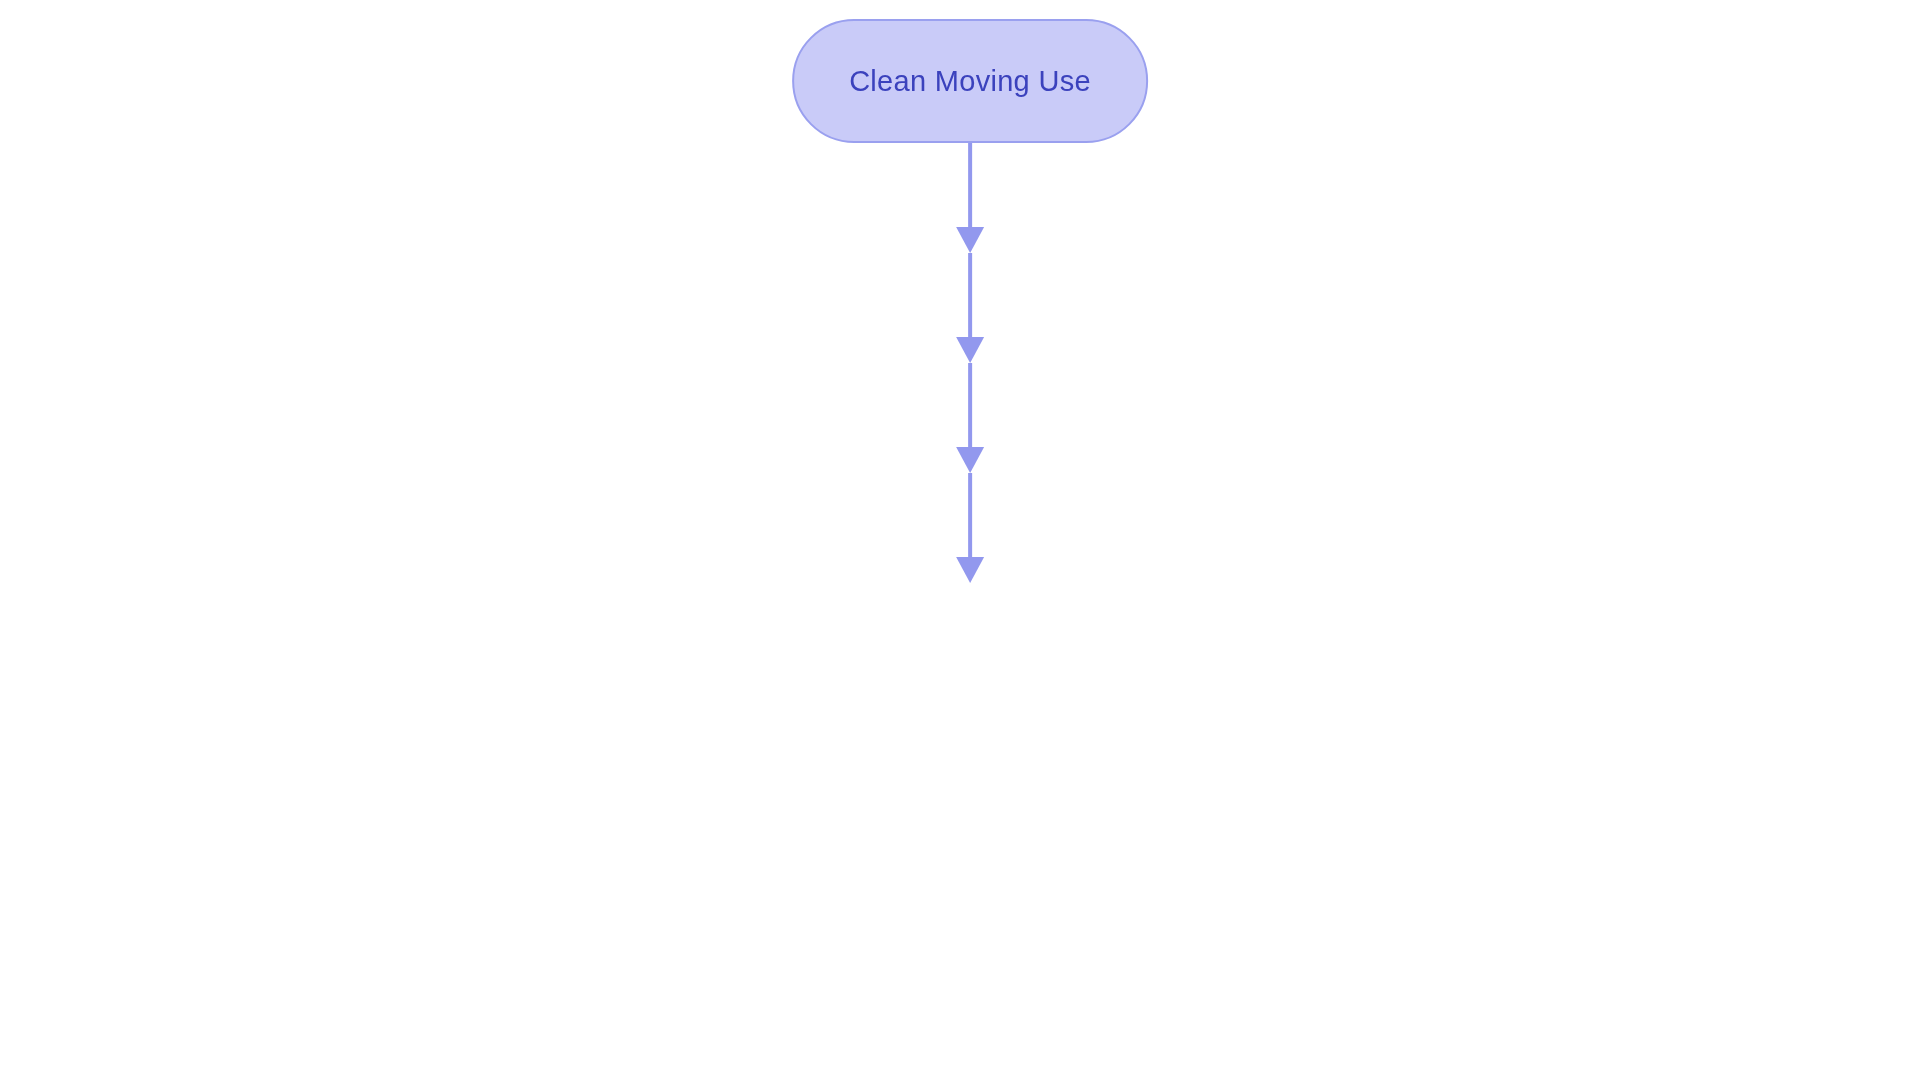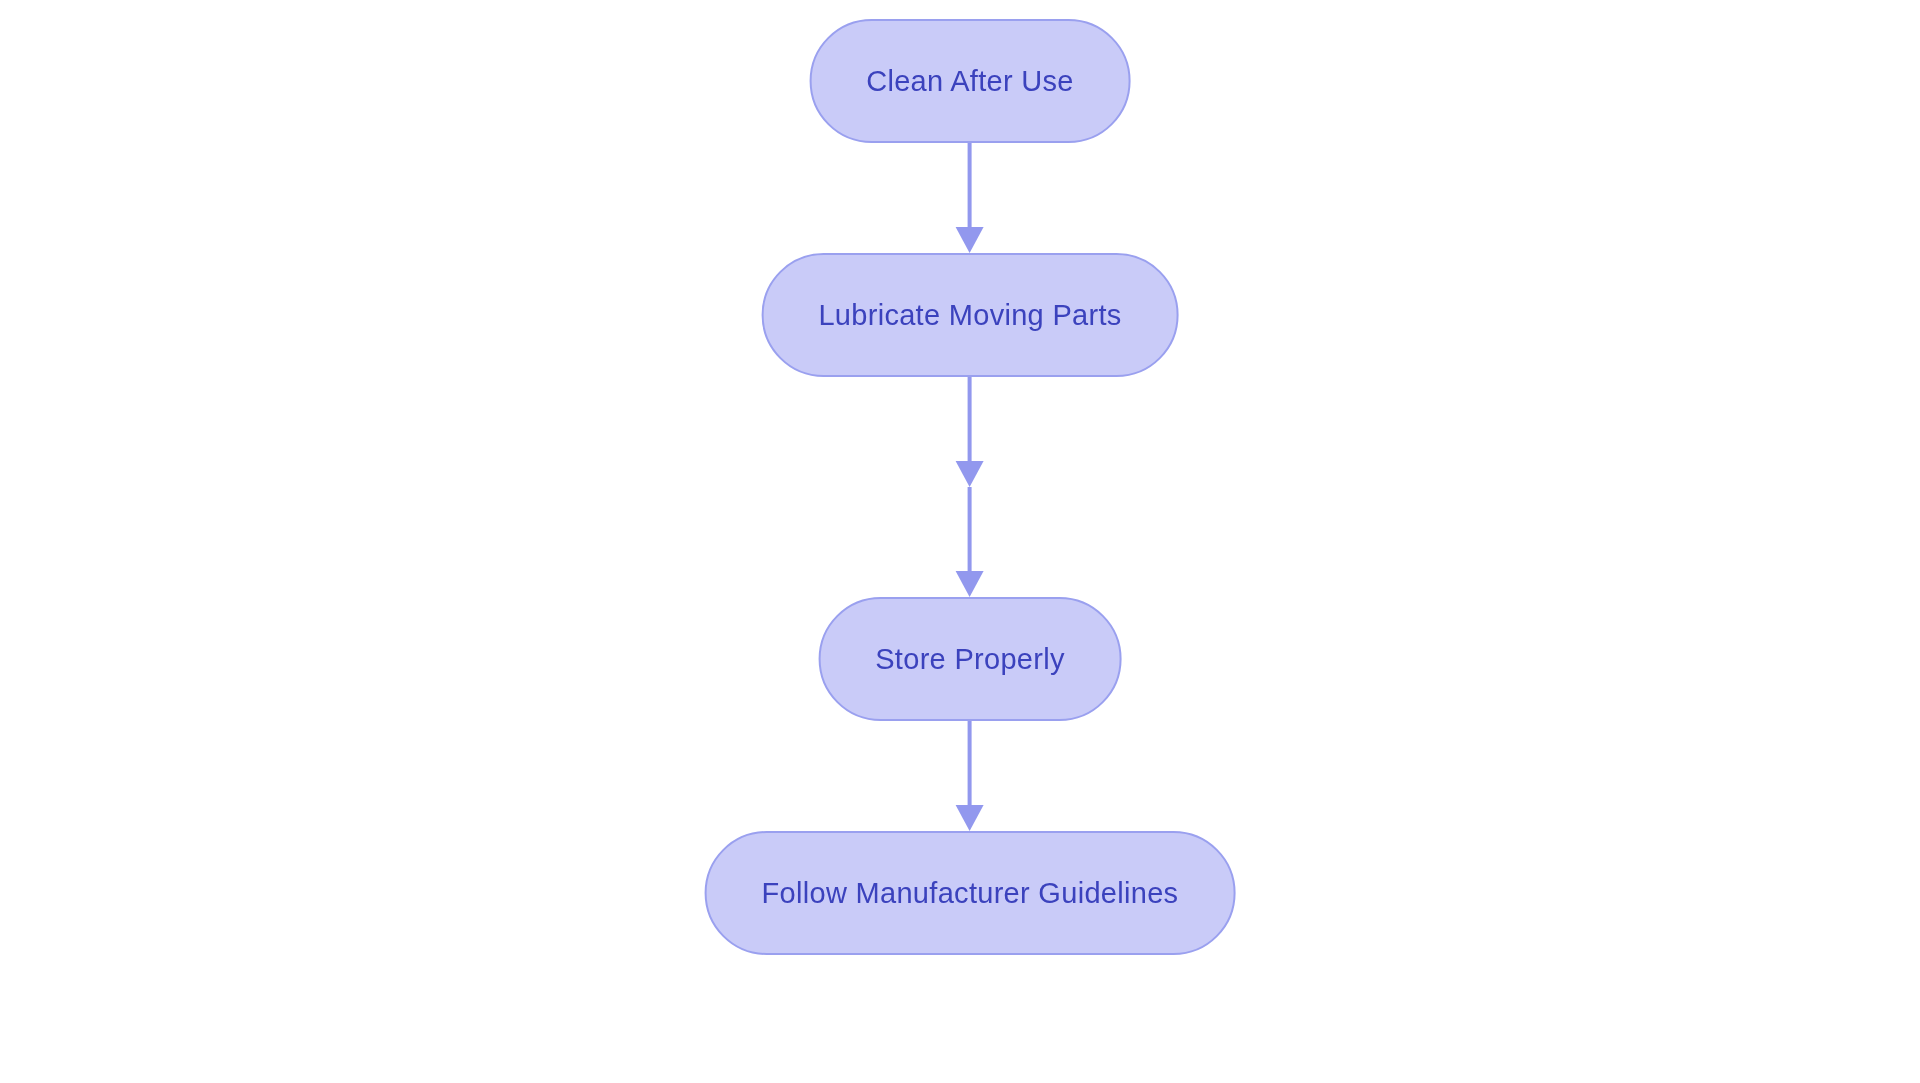--- a/index.html
+++ b/index.html
@@ -70,50 +70,41 @@
     border-top: 26px solid var(--arrow);
   }
 </style>
 </head>
 <body>
 
 <div class="canvas">
   <div class="flow">
 
     <div class="node">
-      <span class="node-label">Clean After Use</span>
-    </div>
-
-    <div class="arrow">
-      <div class="arrow-line"></div>
-      <div class="arrow-head"></div>
-    </div>
-
-    <div class="node">
-      <span class="node-label">Lubricate Moving Parts</span>
+      <span class="node-label">Clean Moving Use</span>
     </div>
 
     <div class="arrow">
       <div class="arrow-line"></div>
       <div class="arrow-head"></div>
     </div>
 
 
     <div class="arrow">
       <div class="arrow-line"></div>
       <div class="arrow-head"></div>
     </div>
 
-    <div class="node">
-      <span class="node-label">Store Properly</span>
-    </div>
 
     <div class="arrow">
       <div class="arrow-line"></div>
       <div class="arrow-head"></div>
     </div>
 
-    <div class="node">
-      <span class="node-label">Follow Manufacturer Guidelines</span>
+
+    <div class="arrow">
+      <div class="arrow-line"></div>
+      <div class="arrow-head"></div>
     </div>
+
 
   </div>
 </div>
 
 </body></html>

